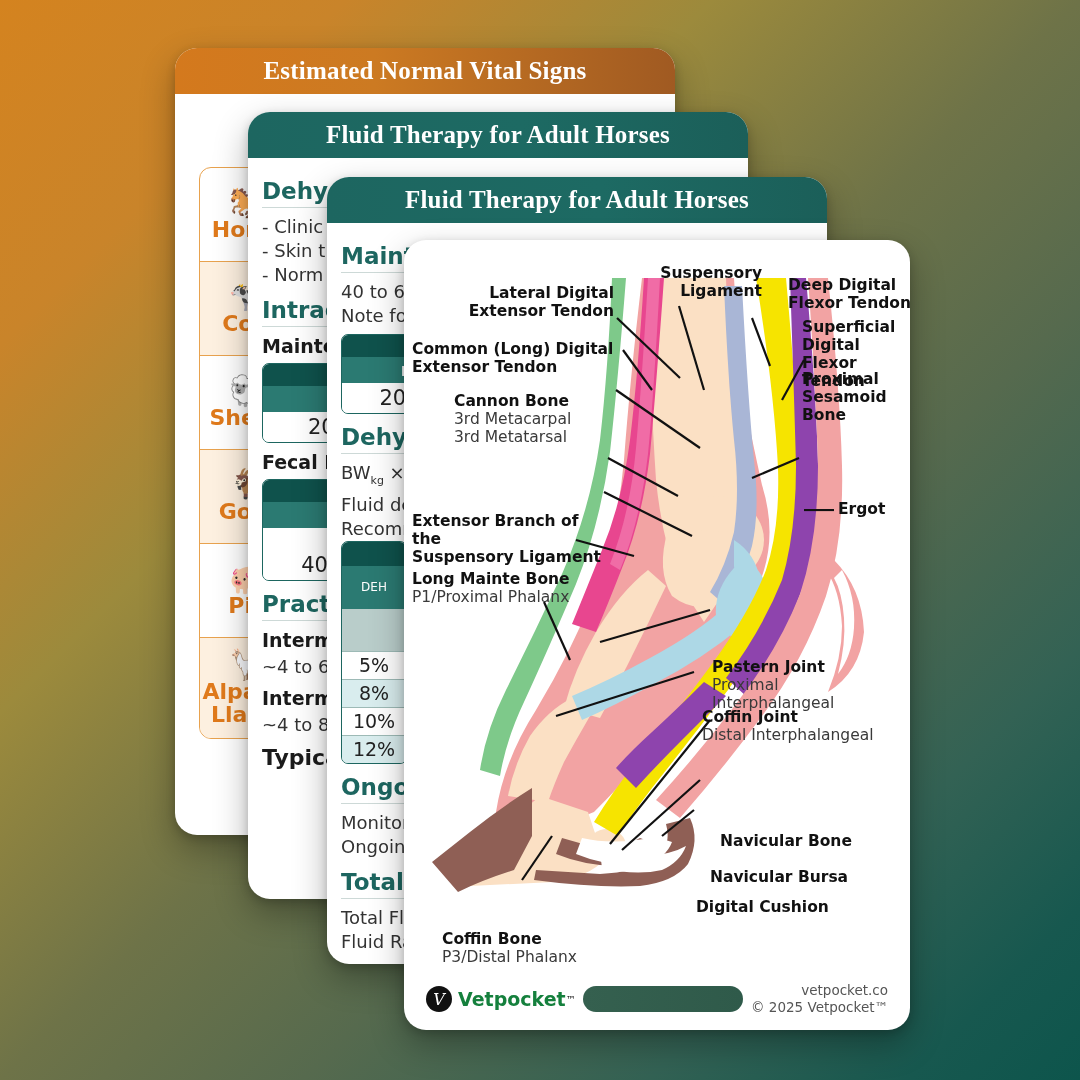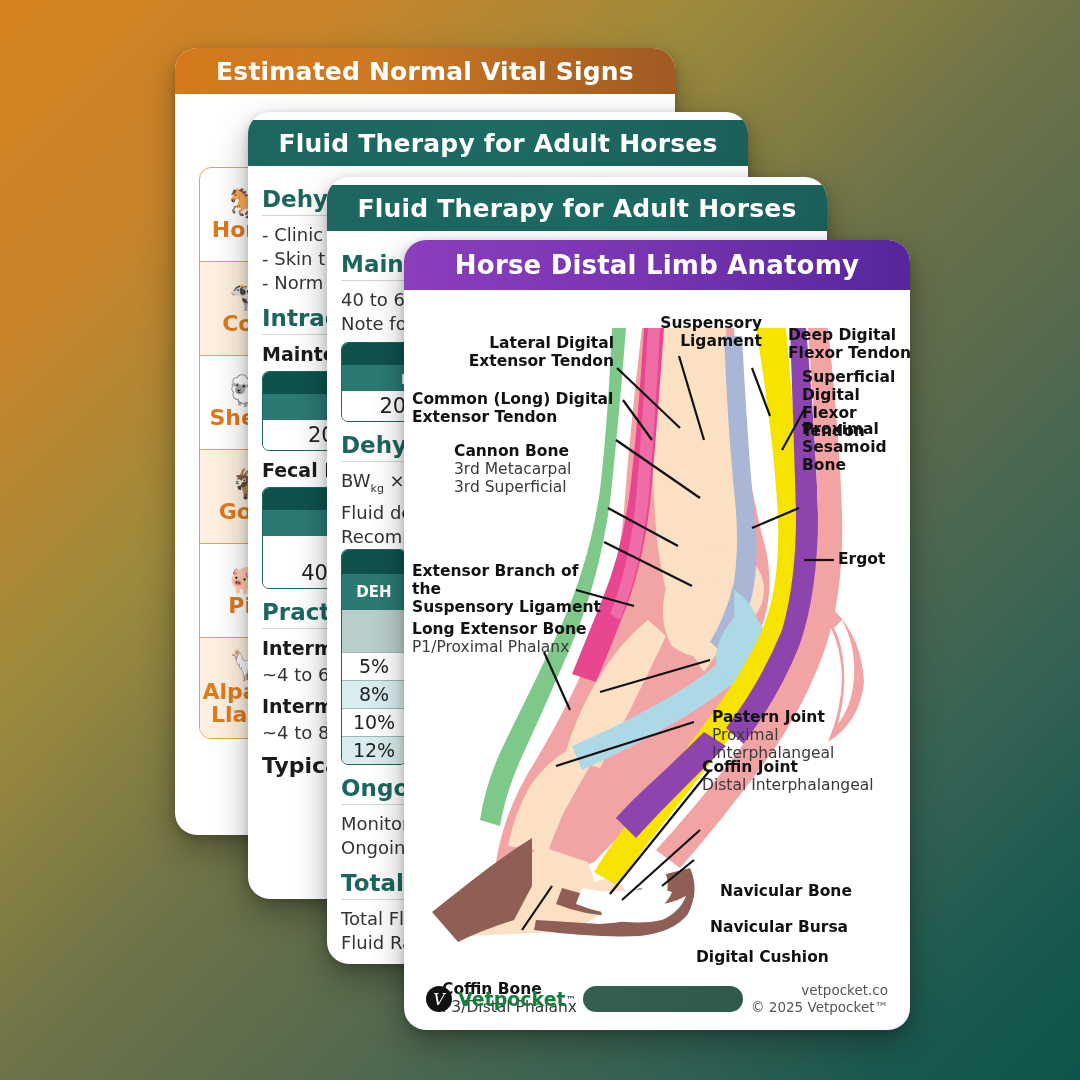--- a/index.html
+++ b/index.html
@@ -23,24 +23,24 @@
   }
   .card{
     position:absolute;
     background:#ffffff;
     border-radius:22px;
     box-shadow:0 14px 34px rgba(0,0,0,.30), 0 3px 10px rgba(0,0,0,.18);
     overflow:hidden;
   }
   .card-header{
     height:46px;display:flex;align-items:center;justify-content:center;
-    color:#fff;font-weight:bold;letter-spacing:.2px;
+    color:#fff;font-weight:bold;letter-spacing:.2px;font-family:Liberation Serif, serif;
   }
   .hdr-orange{background:linear-gradient(90deg,#d4791d 0%,#cc7a22 40%,#a05a22 100%);}
-  .hdr-teal{background:linear-gradient(90deg,#1d6660 0%,#1d6a63 55%,#1b5f59 100%);margin-top:8px;}
+  .hdr-teal{background:linear-gradient(90deg,#1d6660 0%,#1d6a63 55%,#1b5f59 100%);}
   .hdr-purple{background:linear-gradient(90deg,#8a3fbd 0%,#7a35b2 45%,#55269c 100%);}
   .card-body{padding:10px 14px;position:relative;}
 
   
   #card1{left:175px;top:48px;width:500px;height:787px;}
   #card1 .card-header{font-size:25px;}
   .vs-head{
     display:flex;margin:12px 105px 0 105px;border-radius:8px;overflow:hidden;
     background:linear-gradient(90deg,#d4791d,#a85d20);
   }
@@ -65,21 +65,21 @@
   
   .sec-title{color:#1d6660;font-weight:bold;font-size:23px;border-bottom:1.6px solid #cdd9d7;padding-bottom:3px;margin:10px 0 7px 0;}
   .sub-bold{font-weight:bold;font-size:19px;color:#1b1b1b;margin:8px 0 4px 0;}
   .body-line{font-size:18px;color:#333;line-height:24px;}
   .tbl{border:1.4px solid #1d6660;border-radius:7px;overflow:hidden;margin:6px 0 4px 0;}
   .tbl .hrow{background:#0f524c;height:22px;}
   .tbl .hrow2{background:#2b7a72;height:26px;display:flex;align-items:center;justify-content:center;color:#fff;font-size:17px;font-weight:bold;}
   .tbl .drow{background:#fff;height:30px;display:flex;align-items:center;justify-content:center;font-size:21px;color:#222;}
   .deh-tbl{border:1.4px solid #1d6660;border-radius:7px;overflow:hidden;width:64px;}
   .deh-tbl .h1{background:#0f524c;height:24px;}
-  .deh-tbl .h2{background:#2b7a72;height:36px;display:flex;align-items:center;justify-content:center;color:#fff;font-weight:bold;font-size:15px;}
+  .deh-tbl .h2{background:#2b7a72;height:43px;display:flex;align-items:center;justify-content:center;color:#fff;font-weight:normal;font-size:12px;}
   .deh-tbl .blank{background:#b9cdca;height:42px;}
   .deh-tbl .r{height:27px;display:flex;align-items:center;justify-content:center;font-size:19px;color:#222;border-top:1px solid #9dbab6;}
   .deh-tbl .r.alt{background:#d9edee;}
 
   
   #card2{left:248px;top:112px;width:500px;height:787px;}
   #card2 .card-header{font-size:25px;}
 
   
   #card3{left:327px;top:177px;width:500px;height:787px;}
@@ -227,21 +227,20 @@
       <div class="body-line">Total Flu</div>
       <div class="body-line">Fluid Ra</div>
       <div class="brandrow" style="margin-top:20px">
         <div class="vp-logo">V</div>
         <div class="vp-name">Vetpocket</div>
       </div>
     </div>
   </div>
 
   <div class="card" id="card4">
-    <div class="card-header hdr-purple">Horse Distal Limb Anatomy</div>
 
     <div id="anatomy-area">
 
       <svg width="506" height="680" viewBox="0 0 506 680">
 
         <path d="M238,38 L330,38 L336,140 Q348,200 358,245 Q372,290 360,330
                  Q345,380 318,420 Q290,460 258,498 Q222,540 190,572 L120,600
                  Q96,592 92,572 Q100,520 132,470 Q168,410 192,350 Q214,288 220,220
                  Q226,140 238,38 Z" fill="#f2a3a3"></path>
 
@@ -348,35 +347,35 @@
 Extensor Tendon</div>
 
       <div class="lbl" style="left:398px;top:78px;width:104px;white-space:pre-line;font-weight:bold">Superficial
 Digital
 Flexor
 Tendon</div>
 
       <div class="lbl" style="left:50px;top:152px;width:160px;text-align:left">
         <b>Cannon Bone</b>
         <div class="sub" style="white-space:pre-line">3rd Metacarpal
-3rd Superficial</div>
+3rd Metatarsal</div>
       </div>
 
       <div class="lbl" style="left:398px;top:130px;width:104px;white-space:pre-line;font-weight:bold">Proximal
 Sesamoid
 Bone</div>
 
 
       <div class="lbl" style="left:434px;top:260px;font-weight:bold">Ergot</div>
 
       <div class="lbl" style="left:8px;top:272px;width:200px;white-space:pre-line;font-weight:bold">Extensor Branch of the
 Suspensory Ligament</div>
 
       <div class="lbl" style="left:8px;top:330px;width:190px">
-        <b>Long Extensor Bone</b>
+        <b>Long Mainte Bone</b>
         <div class="sub" style="white-space:pre-line">P1/Proximal Phalanx</div>
       </div>
 
 
       <div class="lbl" style="left:308px;top:418px;width:196px">
         <b>Pastern Joint</b>
         <div class="sub" style="white-space:pre-line">Proximal
 Interphalangeal</div>
       </div>
 

